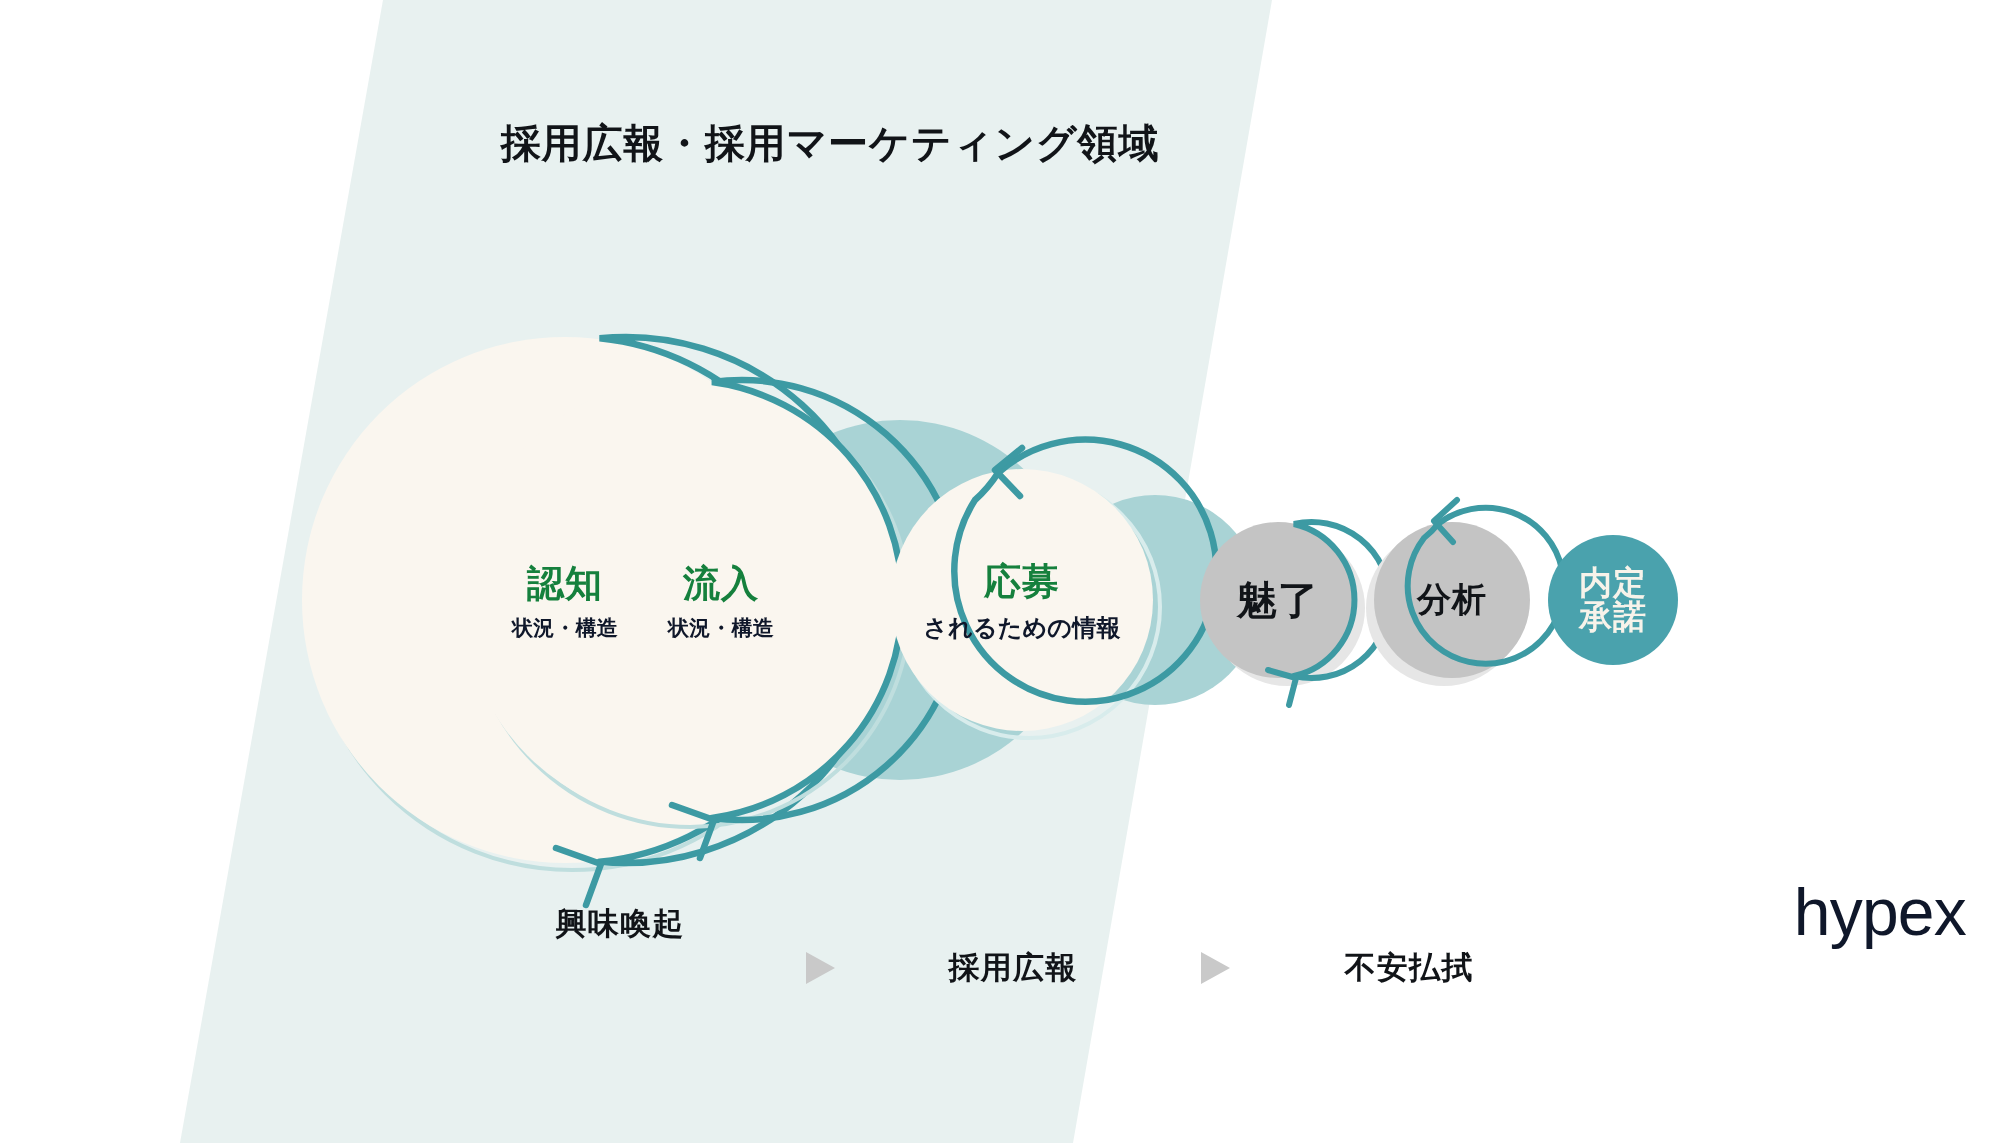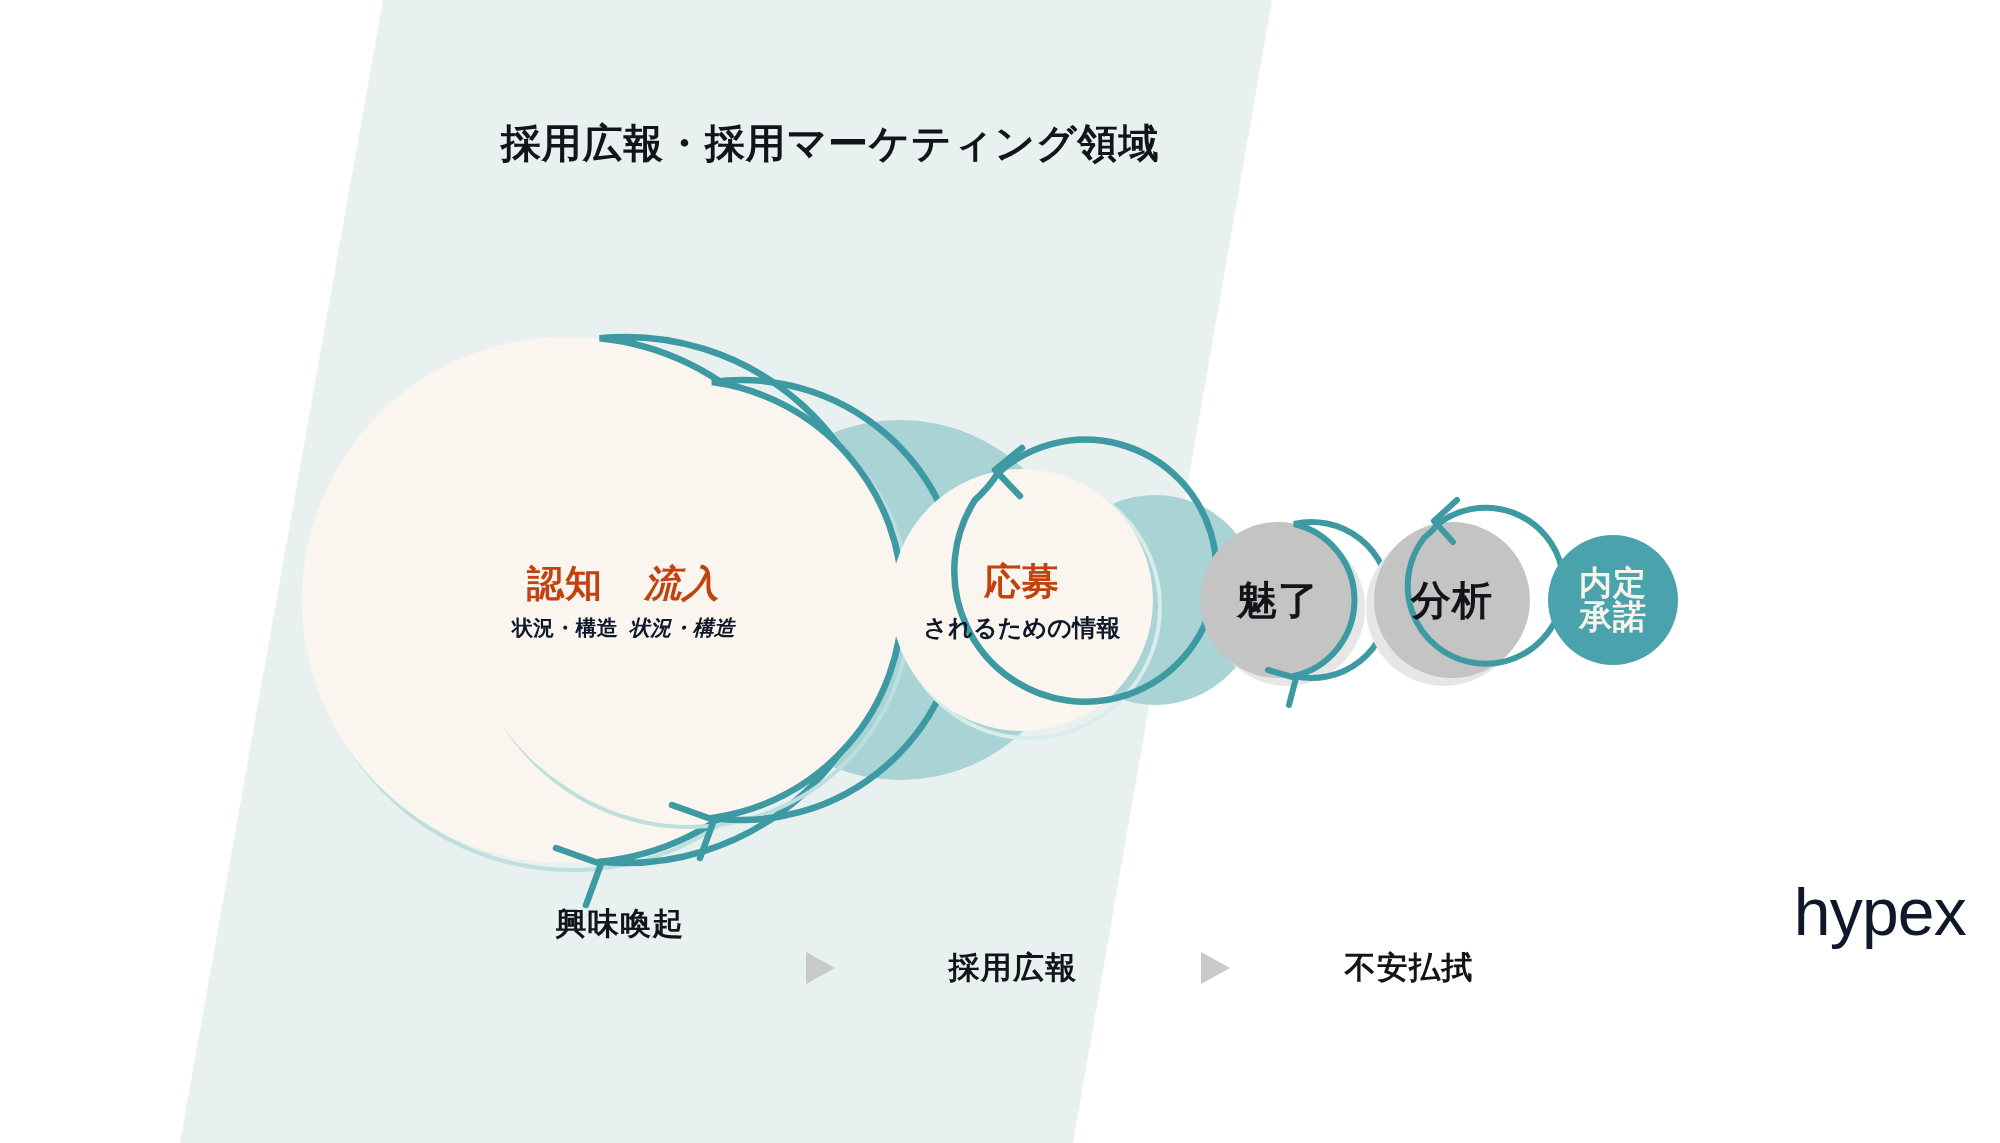--- a/index.html
+++ b/index.html
@@ -54,34 +54,34 @@
   .circle-label .main {
     display: block;
     font-weight: bold;
     letter-spacing: 0.03em;
   }
   .circle-label .sub {
     display: block;
     font-weight: bold;
     letter-spacing: 0.01em;
   }
-  .lbl-teal .main { color: #c2410c; }
+  .lbl-teal .main { color: #15803d; }
   .lbl-teal .sub  { color: #0f172a; }
   .lbl-dark .main { color: #111418; }
   .lbl-white .main { color: #f7f3ea; }
 
   
   #label-ninchi .main { font-size: 37px; }
   #label-ninchi .sub  { font-size: 21px; margin-top: 5px; }
   #label-ryunyu .main { font-size: 37px; }
   #label-ryunyu .sub  { font-size: 21px; margin-top: 5px; }
   #label-oubo .main   { font-size: 37px; }
   #label-oubo .sub    { font-size: 24px; margin-top: 5px; }
   #label-miryo .main  { font-size: 40px; }
-  #label-bunseki .main{ font-size: 40px; }
+  #label-bunseki .main{ font-size: 34px; }
   #label-naitei .main { font-size: 33px; line-height: 1.02; }
 
   
   .stage-label {
     position: absolute;
     transform: translate(-50%, -50%);
     font-size: 31px;
     font-weight: bold;
     color: #111418;
     letter-spacing: 0.04em;
@@ -178,21 +178,21 @@
     </g>
   </svg>
 
   <div class="txt" id="page-title">採用広報・採用マーケティング領域</div>
 
   <div class="circle-label lbl-teal" id="label-ninchi" style="left:565px; top:600px;">
     <span class="main">認知</span>
     <span class="sub">状況・構造</span>
   </div>
 
-  <div class="circle-label lbl-teal" id="label-ryunyu" style="left:682px; top:600px;font-style:italic;">
+  <div class="circle-label lbl-teal" id="label-ryunyu" style="left:721px; top:600px;">
     <span class="main">流入</span>
     <span class="sub">状況・構造</span>
   </div>
 
   <div class="circle-label lbl-teal" id="label-oubo" style="left:1022px; top:600px;">
     <span class="main">応募</span>
     <span class="sub">されるための情報</span>
   </div>
 
   <div class="circle-label lbl-dark" id="label-miryo" style="left:1278px; top:600px;">

